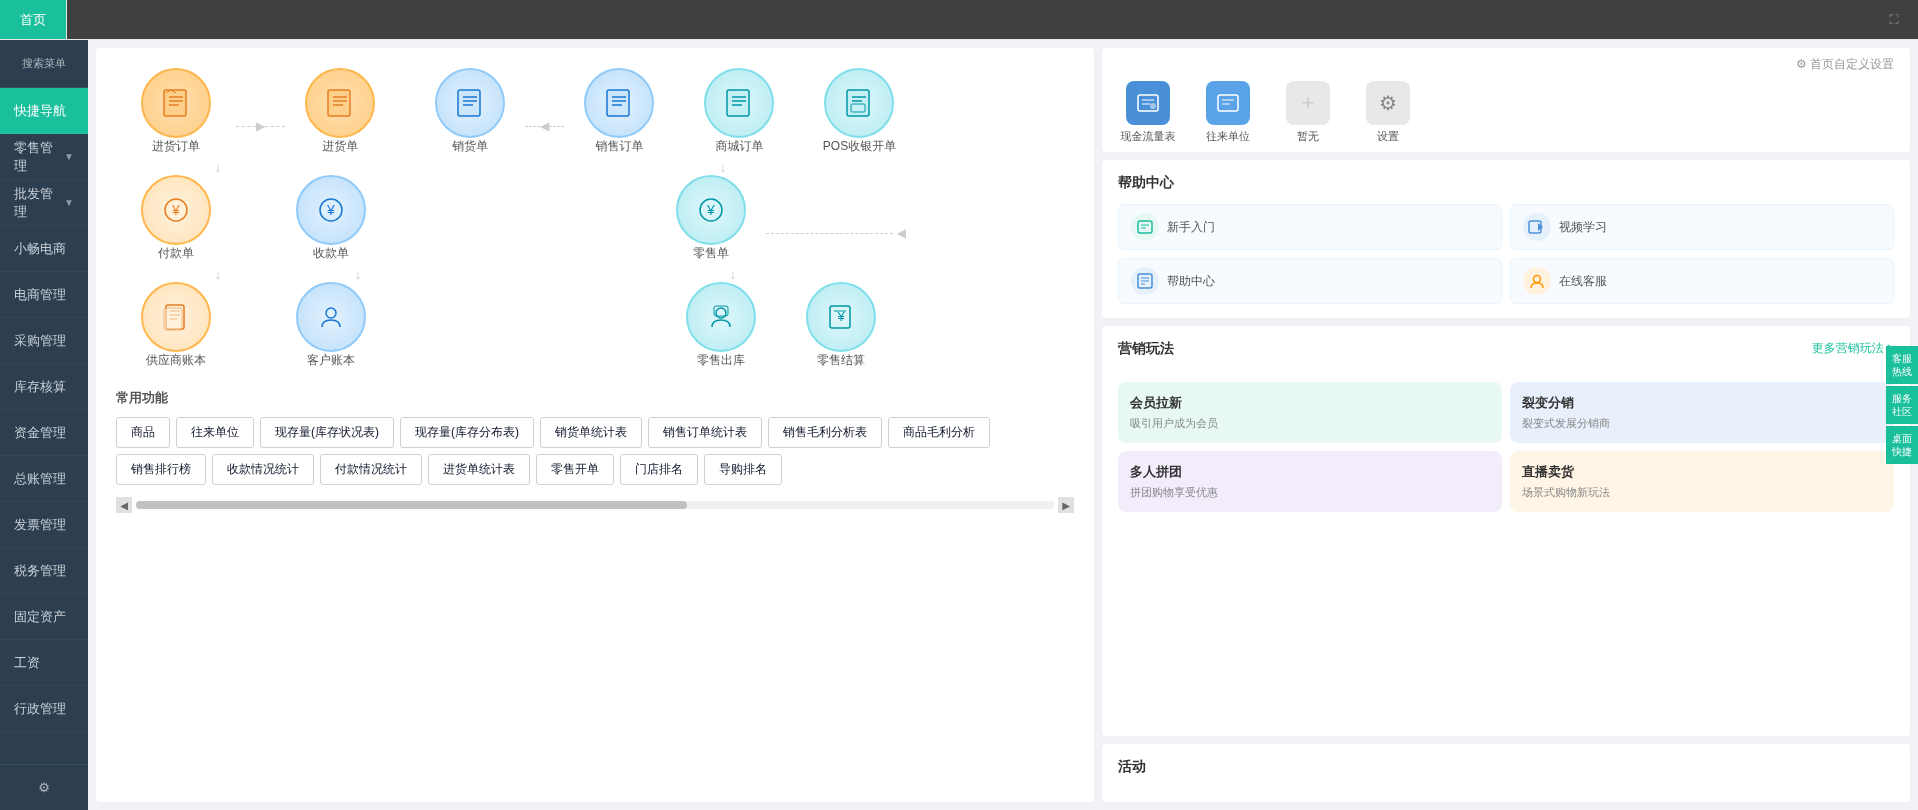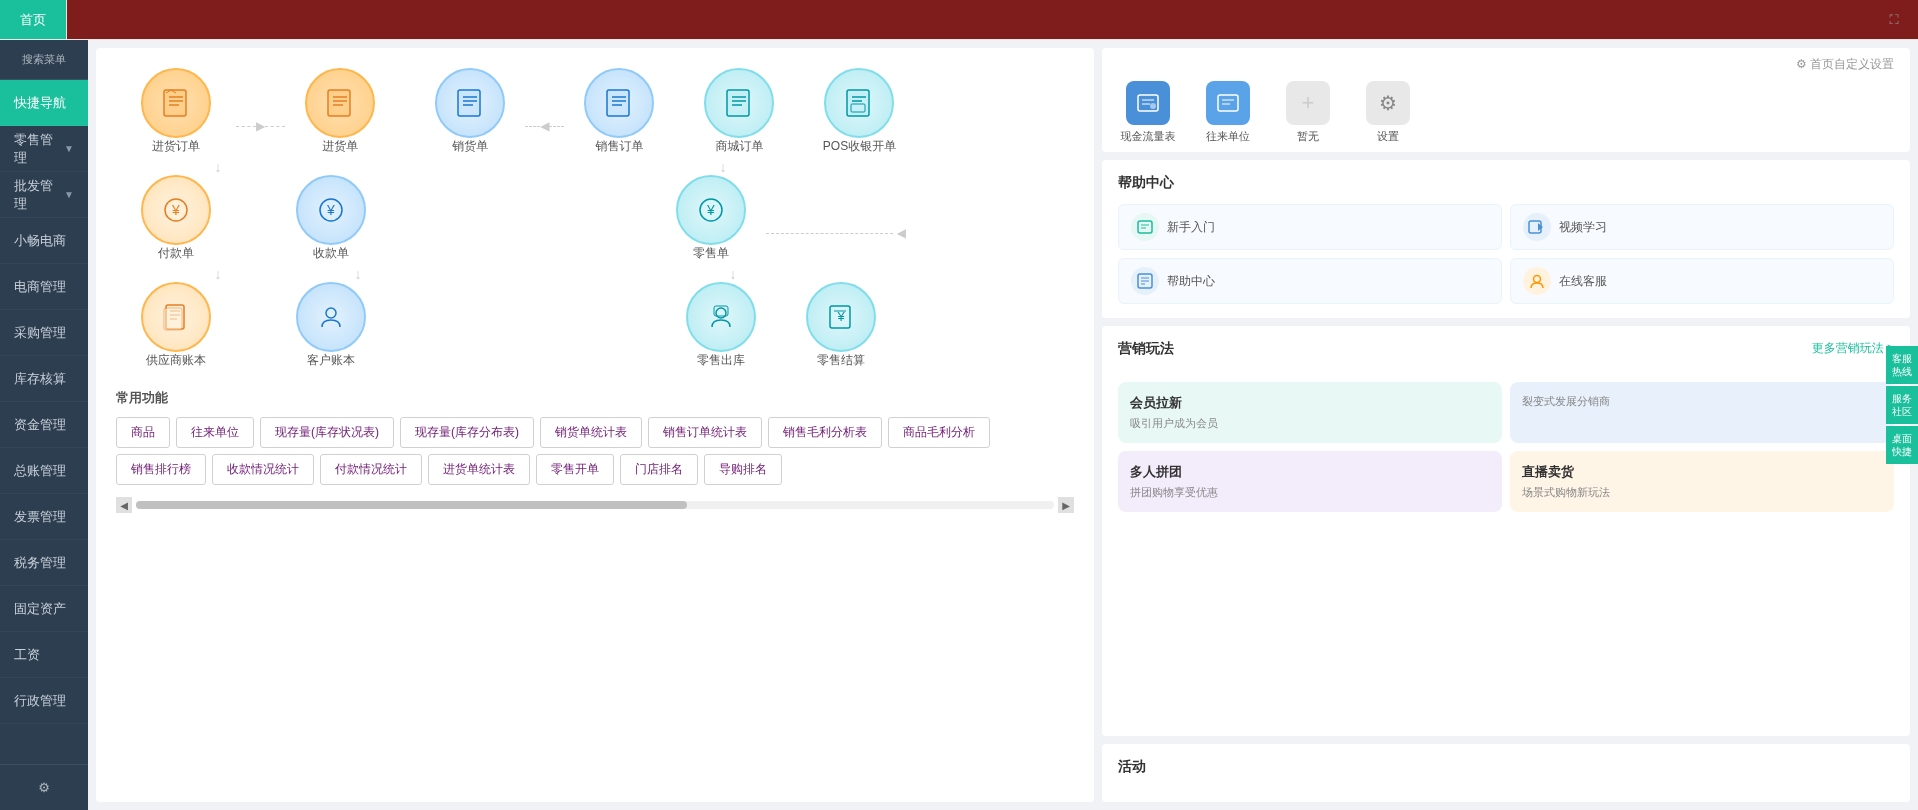--- a/index.html
+++ b/index.html
@@ -1,25 +1,25 @@
 <!DOCTYPE html>
 <html><head>
   <meta charset="utf-8">
   <style>
     * { margin: 0; padding: 0; box-sizing: border-box; }
     body { font-family: 'Microsoft YaHei', 'PingFang SC', sans-serif; font-size: 13px; background: #f0f2f5; overflow: hidden; width: 1918px; height: 810px; }
 
     
     .app-container { display: flex; flex-direction: column; height: 810px; width: 1918px; }
-    .top-bar { display: flex; height: 40px; background: #7f1d1d; border-bottom: 1px solid #e8e8e8; flex-shrink: 0; }
+    .top-bar { display: flex; height: 40px; background: #404040; border-bottom: 1px solid #e8e8e8; flex-shrink: 0; }
     .main-area { display: flex; flex: 1; overflow: hidden; }
 
     
     .sidebar { width: 88px; background: #2d3e50; display: flex; flex-direction: column; color: #c8d0d8; height: 100%; }
-    .sidebar-search { height: 40px; background: #2d3e50; display: flex; align-items: center; justify-content: center; cursor: pointer; border-bottom: 1px solid #3a4f63; }
+    .sidebar-search { height: 48px; background: #2d3e50; display: flex; align-items: center; justify-content: center; cursor: pointer; border-bottom: 1px solid #3a4f63; }
     .sidebar-search span { color: #adb5bd; font-size: 12px; }
     .sidebar-nav { flex: 1; overflow-y: auto; }
     .sidebar-item { height: 46px; display: flex; align-items: center; justify-content: space-between; padding: 0 14px; cursor: pointer; color: #c8d0d8; font-size: 13px; border-bottom: 1px solid rgba(255,255,255,0.04); }
     .sidebar-item.active { background: #1abf9c; color: #fff; }
     .sidebar-item .arrow { font-size: 10px; color: #8899aa; }
     .sidebar-bottom { height: 46px; display: flex; align-items: center; justify-content: center; border-top: 1px solid #3a4f63; cursor: pointer; color: #adb5bd; }
 
     
     .top-tabs { display: flex; align-items: stretch; }
     .tab-item { padding: 0 20px; display: flex; align-items: center; cursor: pointer; font-size: 13px; color: #666; border-right: 1px solid #e8e8e8; }
@@ -73,21 +73,21 @@
     .node-circle { width: 70px; height: 70px; border-radius: 50%; display: flex; align-items: center; justify-content: center; font-size: 26px; }
     .node-circle.orange { background: radial-gradient(circle, #ffe0b2, #ffcc80); color: #e67e22; border: 2px solid #ffb74d; }
     .node-circle.blue-light { background: radial-gradient(circle, #e3f2fd, #bbdefb); color: #1976d2; border: 2px solid #90caf9; }
     .node-circle.cyan { background: radial-gradient(circle, #e0f7fa, #b2ebf2); color: #0097a7; border: 2px solid #80deea; }
     .node-label { font-size: 12px; color: #555; text-align: center; }
 
     
     .common-functions { margin-top: 16px; }
     .functions-title { font-size: 13px; color: #555; margin-bottom: 10px; font-weight: bold; }
     .functions-grid { display: flex; flex-wrap: wrap; gap: 6px; }
-    .func-btn { padding: 6px 14px; border: 1px solid #d0d0d0; border-radius: 3px; background: #fff; cursor: pointer; font-size: 12px; color: #701a75; white-space: nowrap; }
+    .func-btn { padding: 6px 14px; border: 1px solid #d0d0d0; border-radius: 3px; background: #fff; cursor: pointer; font-size: 12px; color: #0f172a; white-space: nowrap; }
 
     
     .scroll-bar-area { margin-top: 8px; display: flex; align-items: center; gap: 4px; }
     .scroll-btn { width: 16px; height: 16px; background: #e0e0e0; display: flex; align-items: center; justify-content: center; cursor: pointer; font-size: 10px; color: #666; }
     .scroll-track { flex: 1; height: 8px; background: #f0f0f0; border-radius: 4px; position: relative; }
     .scroll-thumb { height: 8px; background: #c0c0c0; border-radius: 4px; width: 60%; }
 
     
     .float-btns { position: fixed; right: 0; top: 50%; transform: translateY(-50%); display: flex; flex-direction: column; gap: 2px; z-index: 100; }
     .float-btn { width: 32px; background: #1abf9c; color: #fff; font-size: 10px; text-align: center; padding: 6px 2px; cursor: pointer; line-height: 1.3; }
@@ -523,20 +523,21 @@
           <div class="section-header">
             <span class="section-title">营销玩法</span>
             <span class="more-link">更多营销玩法 &gt;</span>
           </div>
           <div class="marketing-grid">
             <div class="marketing-card green-light">
               <div class="marketing-card-title">会员拉新</div>
               <div class="marketing-card-desc">吸引用户成为会员</div>
             </div>
             <div class="marketing-card blue-light">
+              <div class="marketing-card-title">裂变分销</div>
               <div class="marketing-card-desc">裂变式发展分销商</div>
             </div>
             <div class="marketing-card purple-light">
               <div class="marketing-card-title">多人拼团</div>
               <div class="marketing-card-desc">拼团购物享受优惠</div>
             </div>
             <div class="marketing-card orange-light">
               <div class="marketing-card-title">直播卖货</div>
               <div class="marketing-card-desc">场景式购物新玩法</div>
             </div>

